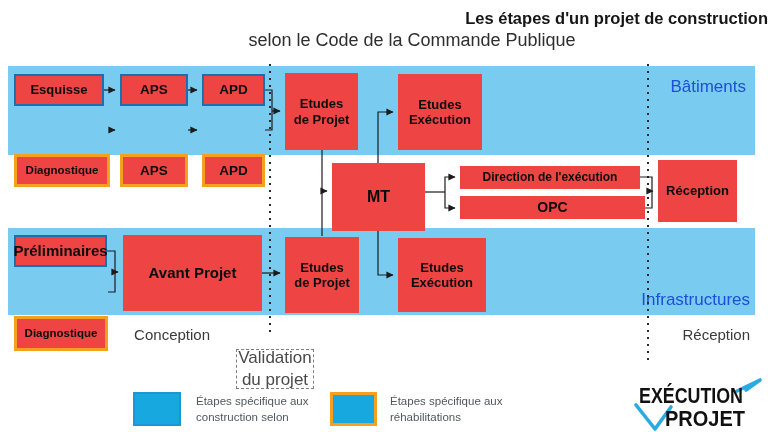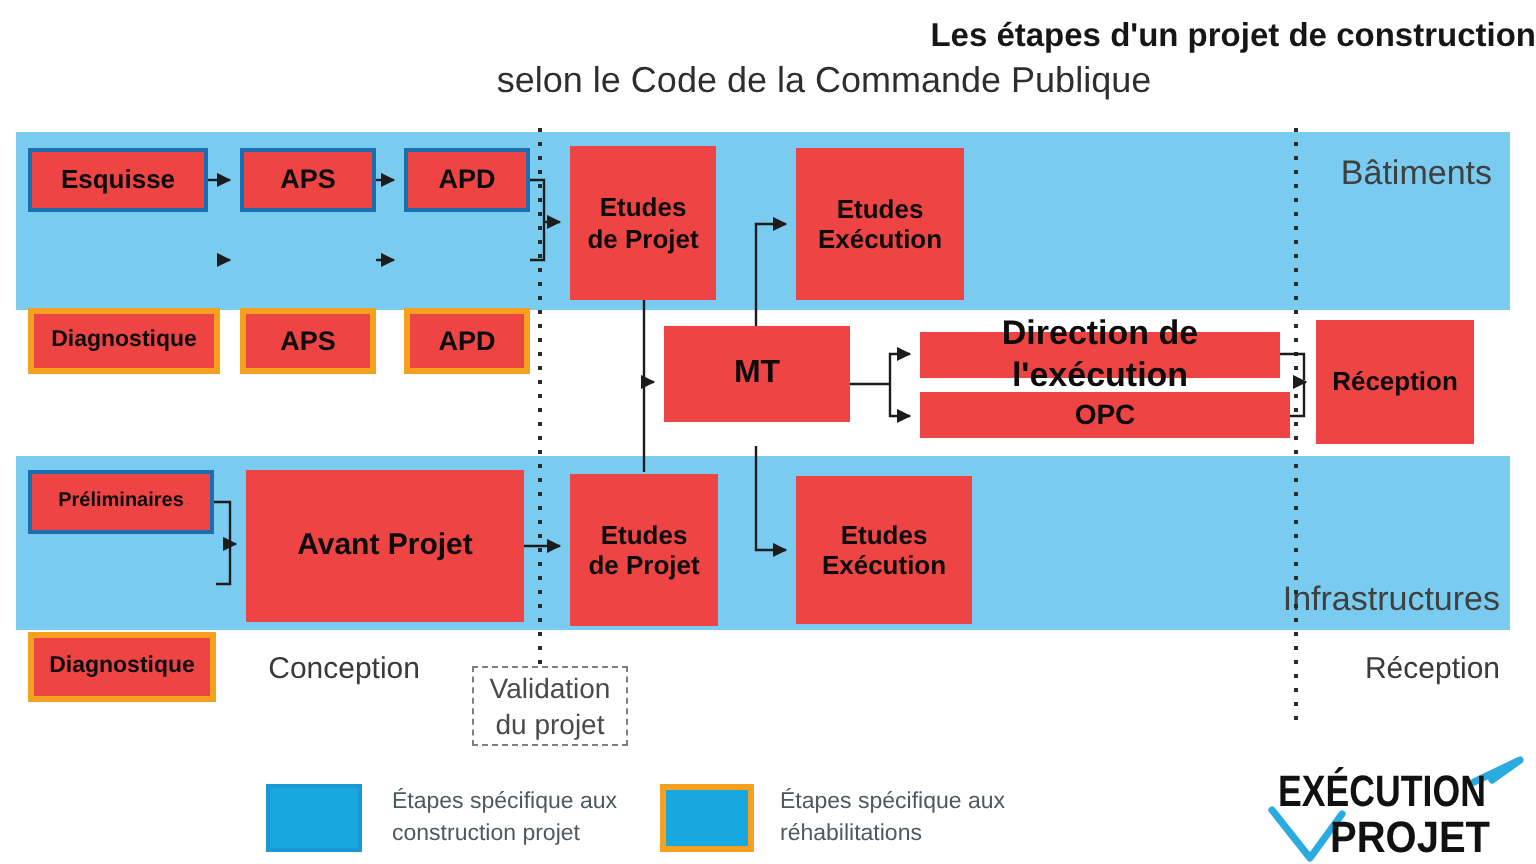--- a/index.html
+++ b/index.html
@@ -6,33 +6,33 @@
   #stage{
     position:relative;width:768px;height:432px;overflow:hidden;
     background:#ffffff;font-family:"Liberation Sans",sans-serif;
     -webkit-font-smoothing:antialiased;
   }
   .title-main{position:absolute;top:9px;left:0;width:768px;text-align:right;
     font-size:16.5px;font-weight:700;color:#161616;}
   .title-sub{position:absolute;top:30px;left:0;width:768px;text-align:center;
     font-size:18px;font-weight:400;color:#2e2e2e;padding-left:28px;}
   .band{position:absolute;background:#79CCF0;}
-  .band-label{position:absolute;font-size:17px;color:#404040;font-weight:400;}
+  .band-label{position:absolute;font-size:17px;color:#1d4ed8;font-weight:400;}
   .box{position:absolute;display:flex;align-items:center;justify-content:center;
     text-align:center;font-weight:700;color:#0c0c0c;background:#ef4444;
     line-height:1.18;box-sizing:border-box;}
   .bb{border:2px solid #1B6FAE;}
   .ob{border:3px solid #F5A11F;margin-top:41px;}
   .dotline{position:absolute;width:2px;
     background-image:repeating-linear-gradient(to bottom,#2a2a2a 0px,#2a2a2a 2px,transparent 2px,transparent 7px);}
   .connectors{position:absolute;left:0;top:0;pointer-events:none;}
   .phase{position:absolute;font-size:15px;color:#3a3a3a;text-align:right;}
   .validation{position:absolute;box-sizing:border-box;border:1.5px dashed #7f7f7f;
     background:#ffffff;display:flex;align-items:center;justify-content:center;
-    text-align:center;font-size:14px;color:#4a4a4a;line-height:1.3;}
+    text-align:center;font-size:17px;color:#4a4a4a;line-height:1.3;margin-top:16px;}
   .legend-swatch{position:absolute;box-sizing:border-box;background:#18A8E0;}
   .legend-text{position:absolute;font-size:11.5px;color:#50585c;line-height:1.4;}
   .logo{position:absolute;left:615px;top:364px;width:152px;height:66px;margin-top:12px;}
 </style>
 </head>
 <body>
 
 <div id="stage">
 
   <div class="title-main">Les étapes d'un projet de construction</div>
@@ -81,37 +81,37 @@
   <div class="box bb" style="left:120px;top:74px;width:68px;height:32px;font-size:13.5px;">APS</div>
   <div class="box bb" style="left:202px;top:74px;width:63px;height:32px;font-size:13.5px;">APD</div>
 
   <div class="box ob" style="left:14px;top:113px;width:96px;height:33px;font-size:11.5px;">Diagnostique</div>
   <div class="box ob" style="left:120px;top:113px;width:68px;height:33px;font-size:13.5px;">APS</div>
   <div class="box ob" style="left:202px;top:113px;width:63px;height:33px;font-size:13.5px;">APD</div>
 
   <div class="box" style="left:285px;top:73px;width:73px;height:77px;font-size:13px;padding:0 8px;">Etudes de Projet</div>
   <div class="box" style="left:398px;top:74px;width:84px;height:76px;font-size:13px;padding:0 6px;">Etudes Exécution</div>
 
-  <div class="box" style="left:332px;top:163px;width:93px;height:48px;font-size:16px;">MT</div>
-  <div class="box" style="left:460px;top:166px;width:180px;height:23px;font-size:17px;">Direction de l'exécution</div>
+  <div class="box" style="left:332px;top:163px;width:93px;height:68px;font-size:16px;">MT</div>
+  <div class="box" style="left:460px;top:166px;width:180px;height:23px;font-size:12px;">Direction de l'exécution</div>
   <div class="box" style="left:460px;top:196px;width:185px;height:23px;font-size:14px;">OPC</div>
   <div class="box" style="left:658px;top:160px;width:79px;height:62px;font-size:13px;">Réception</div>
 
-  <div class="box bb" style="left:14px;top:235px;width:93px;height:32px;font-size:10px;">Préliminaires</div>
+  <div class="box bb" style="left:14px;top:235px;width:93px;height:32px;font-size:15px;">Préliminaires</div>
   <div class="box ob" style="left:14px;top:275px;width:94px;height:35px;font-size:11.5px;">Diagnostique</div>
   <div class="box" style="left:123px;top:235px;width:139px;height:76px;font-size:15px;">Avant Projet</div>
   <div class="box" style="left:285px;top:237px;width:74px;height:76px;font-size:13px;padding:0 8px;">Etudes de Projet</div>
   <div class="box" style="left:398px;top:238px;width:88px;height:74px;font-size:13px;padding:0 6px;">Etudes Exécution</div>
 
   <div class="phase" style="left:80px;top:326px;width:130px;">Conception</div>
   <div class="validation" style="left:236px;top:333px;width:78px;height:40px;">Validation du projet</div>
   <div class="phase" style="left:650px;top:326px;width:100px;">Réception</div>
 
   <div class="legend-swatch" style="left:133px;top:392px;width:48px;height:34px;border:2px solid #1a97d4;"></div>
-  <div class="legend-text" style="left:196px;top:393px;width:140px;">Étapes spécifique aux construction projet</div>
+  <div class="legend-text" style="left:196px;top:393px;width:140px;">Étapes spécifique aux construction selon</div>
   <div class="legend-swatch" style="left:330px;top:392px;width:47px;height:34px;border:3px solid #F5A11F;"></div>
   <div class="legend-text" style="left:390px;top:393px;width:140px;">Étapes spécifique aux réhabilitations</div>
 
   <div class="logo">
     <svg width="152" height="66" viewBox="0 0 152 66">
       <g stroke="#29ABE2" stroke-width="3.6" fill="none" stroke-linecap="round" stroke-linejoin="round">
         <polyline points="122,15 145,4 131,14"></polyline>
         <polyline points="21,29 40,53 56,31"></polyline>
       </g>
       <text x="24" y="27" font-family="Liberation Sans, sans-serif" font-weight="700" font-size="22" fill="#111111" textLength="104" lengthAdjust="spacingAndGlyphs">EXÉCUTION</text>

